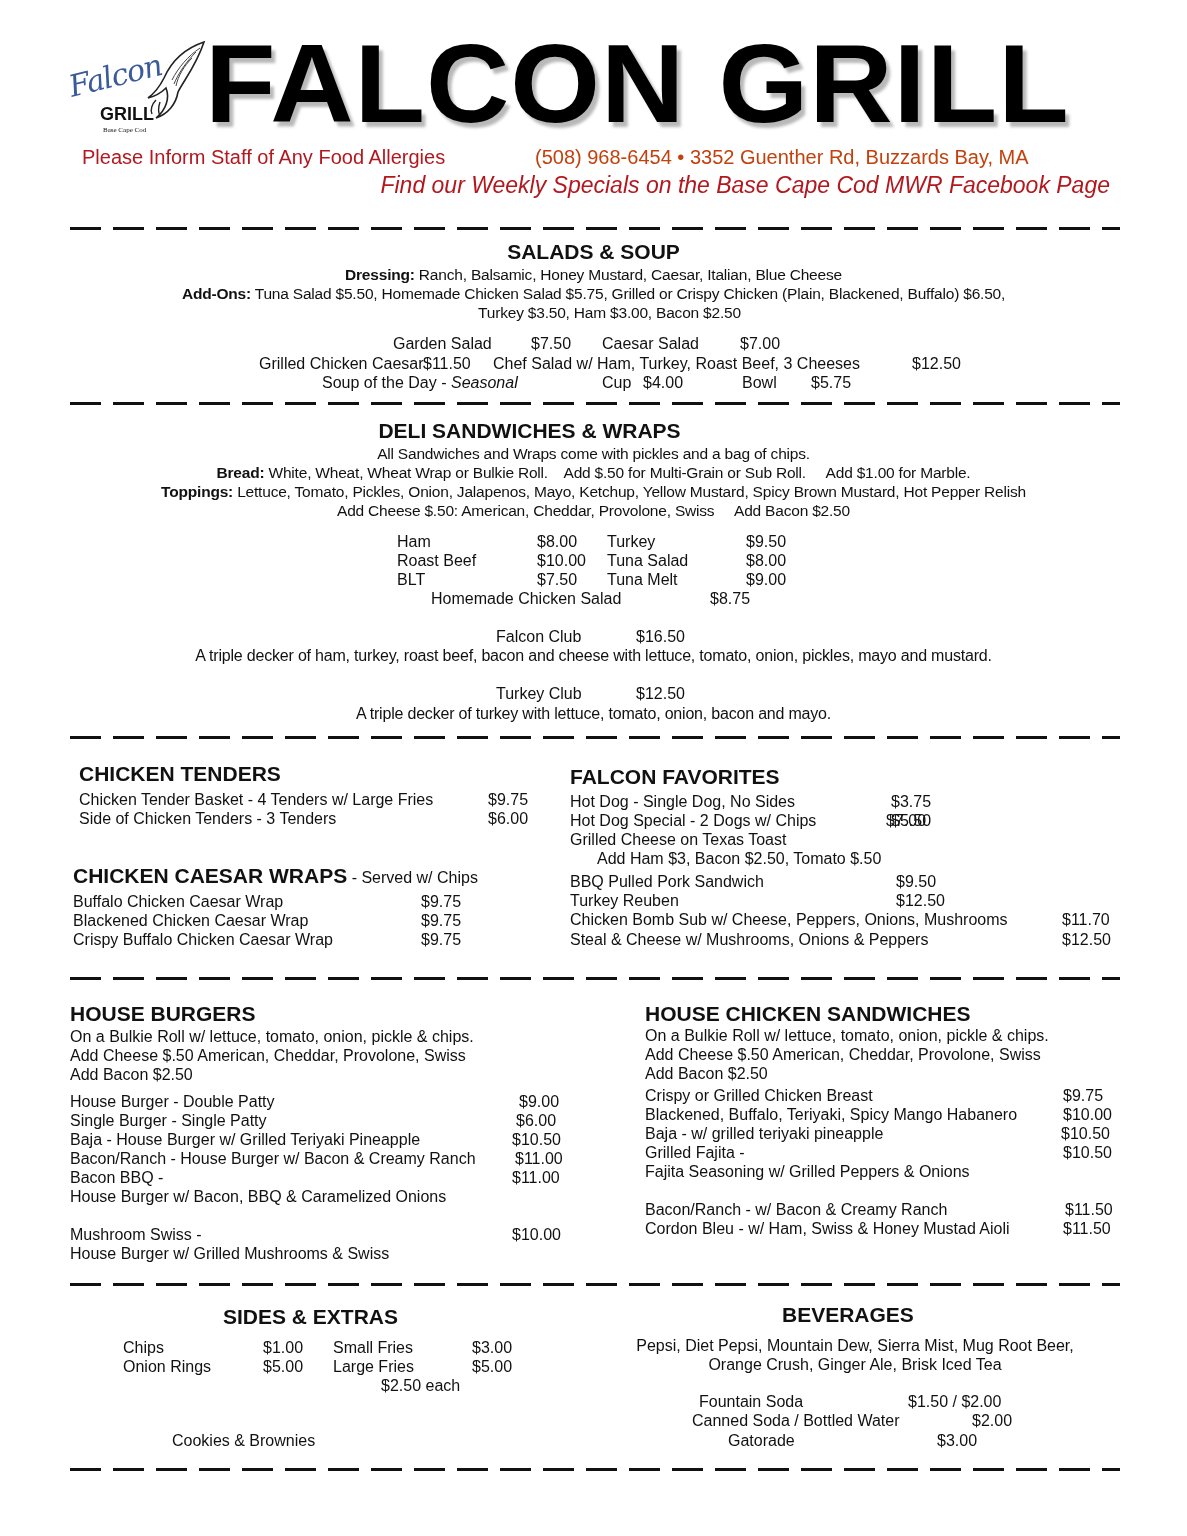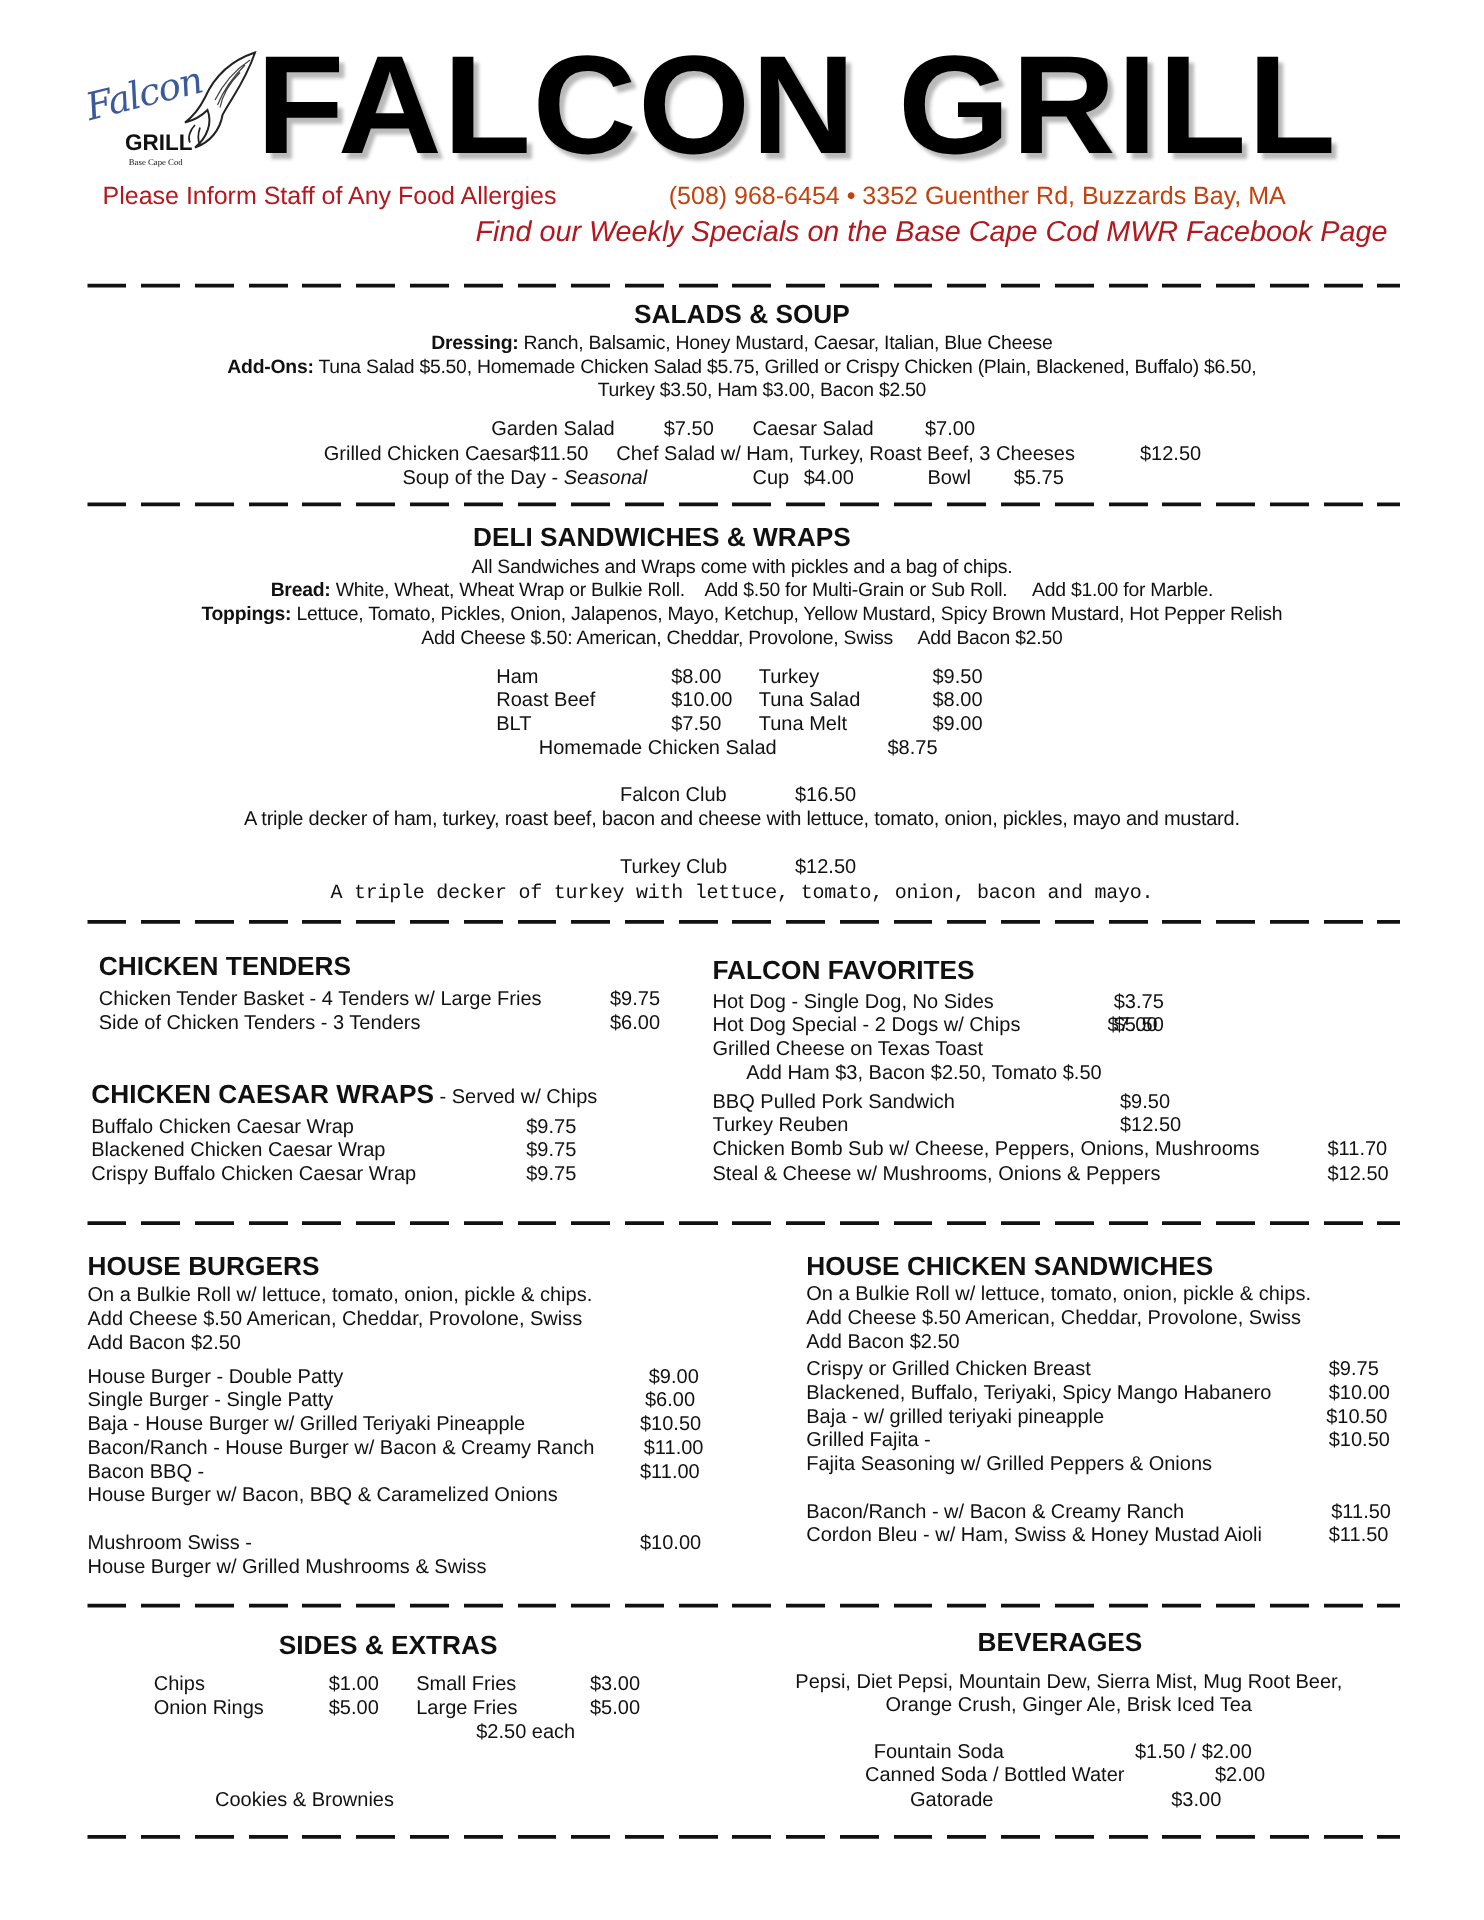--- a/index.html
+++ b/index.html
@@ -110,21 +110,21 @@
 
 <div class="row" style="left:431px;top:590px;">Homemade Chicken Salad</div>
 <div class="price" style="left:710px;top:590px;">$8.75</div>
 
 <div class="row" style="left:496px;top:628px;">Falcon Club</div>
 <div class="price" style="left:636px;top:628px;">$16.50</div>
 <div class="cline" style="top:647px;font-size:16px;">A triple decker of ham, turkey, roast beef, bacon and cheese with lettuce, tomato, onion, pickles, mayo and mustard.</div>
 
 <div class="row" style="left:496px;top:685px;">Turkey Club</div>
 <div class="price" style="left:636px;top:685px;">$12.50</div>
-<div class="cline" style="top:705px;font-size:16px;font-family:Liberation Mono, monospace;">A triple decker of turkey with lettuce, tomato, onion, bacon and mayo.</div>
+<div class="cline" style="top:705px;font-size:16px;">A triple decker of turkey with lettuce, tomato, onion, bacon and mayo.</div>
 
 <div class="divider" style="top:736px;"></div>
 
 <div class="abs sec-title" style="left:79px;top:762px;">CHICKEN TENDERS</div>
 <div class="row" style="left:79px;top:791px;">Chicken Tender Basket - 4 Tenders w/ Large Fries</div>
 <div class="price" style="left:488px;top:791px;">$9.75</div>
 <div class="row" style="left:79px;top:810px;">Side of Chicken Tenders - 3 Tenders</div>
 <div class="price" style="left:488px;top:810px;">$6.00</div>
 
 <div class="abs sec-title" style="left:73px;top:864px;">

